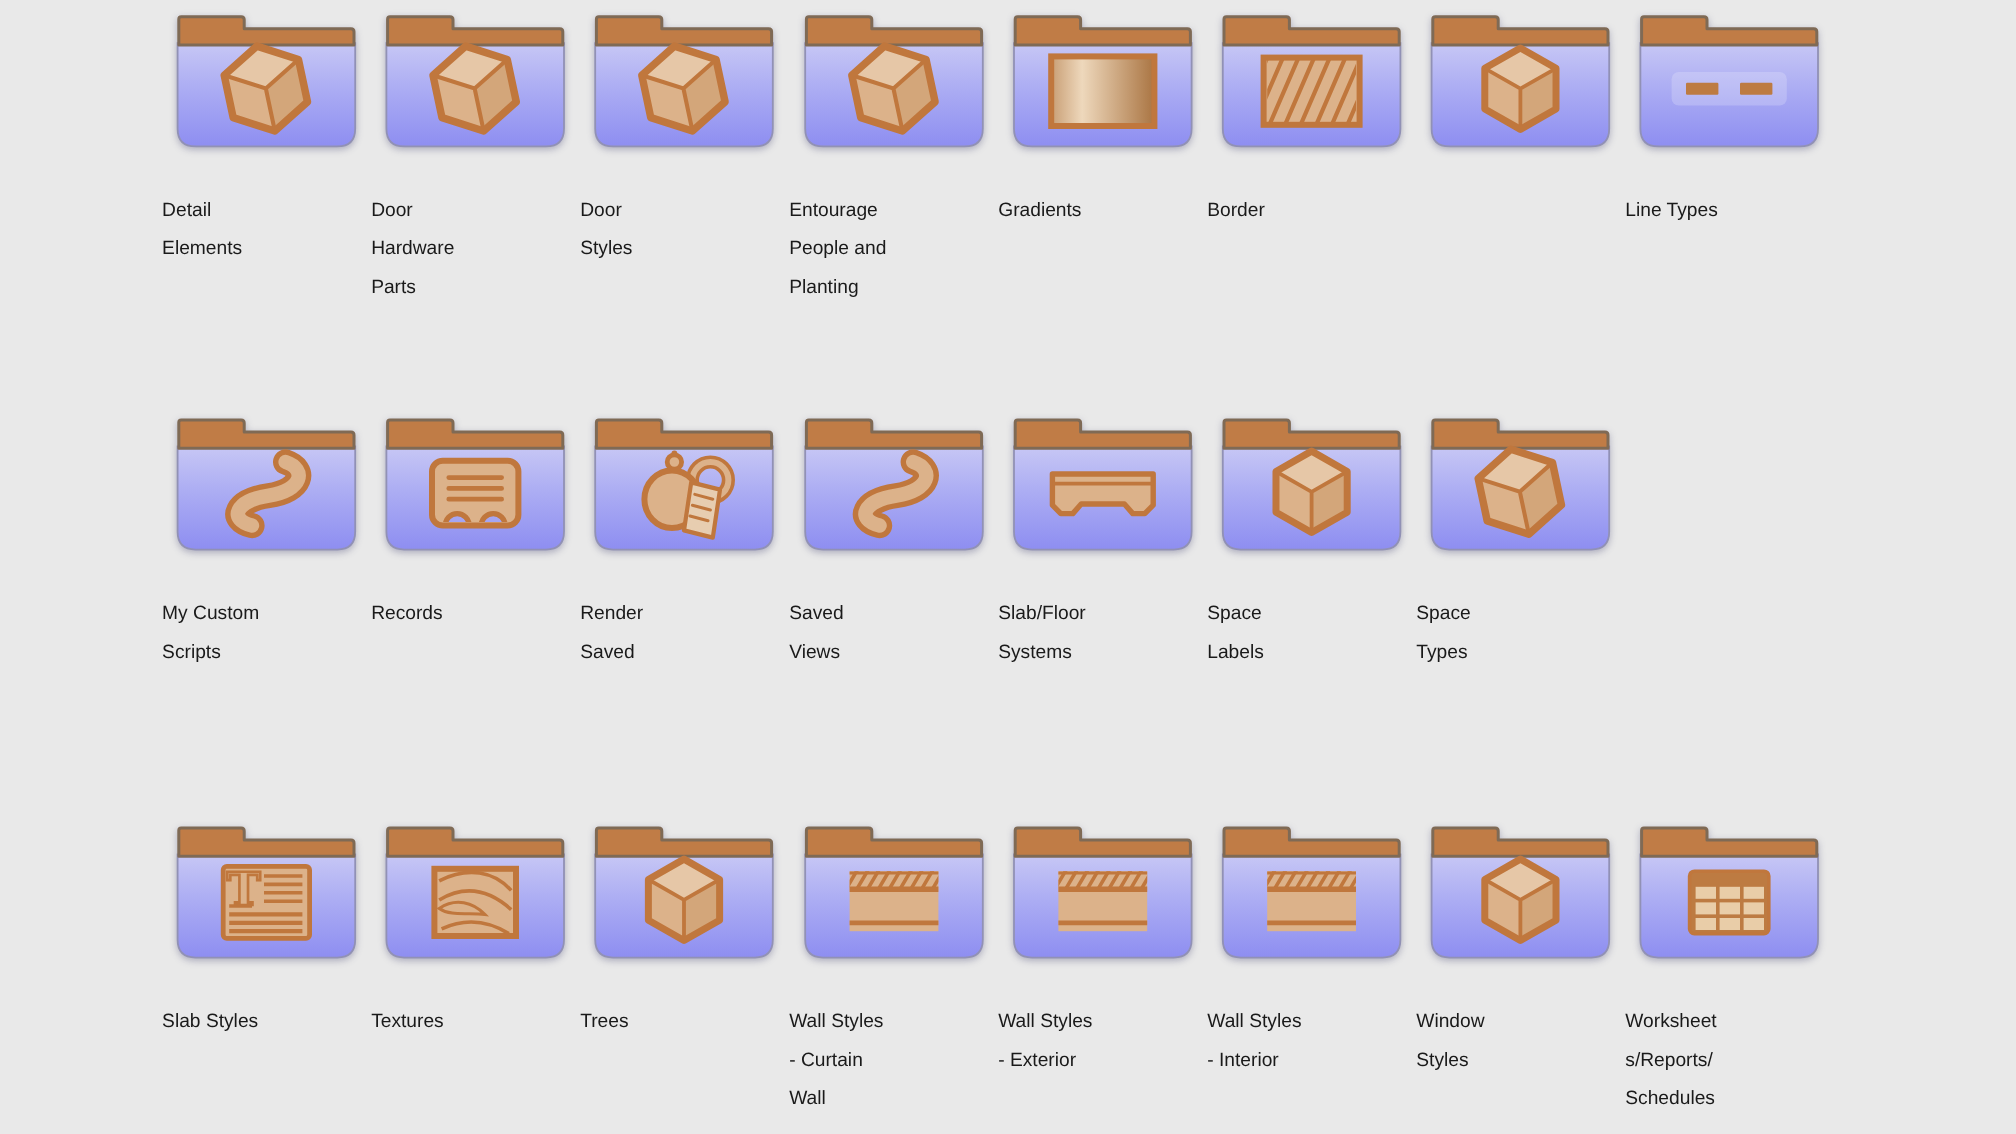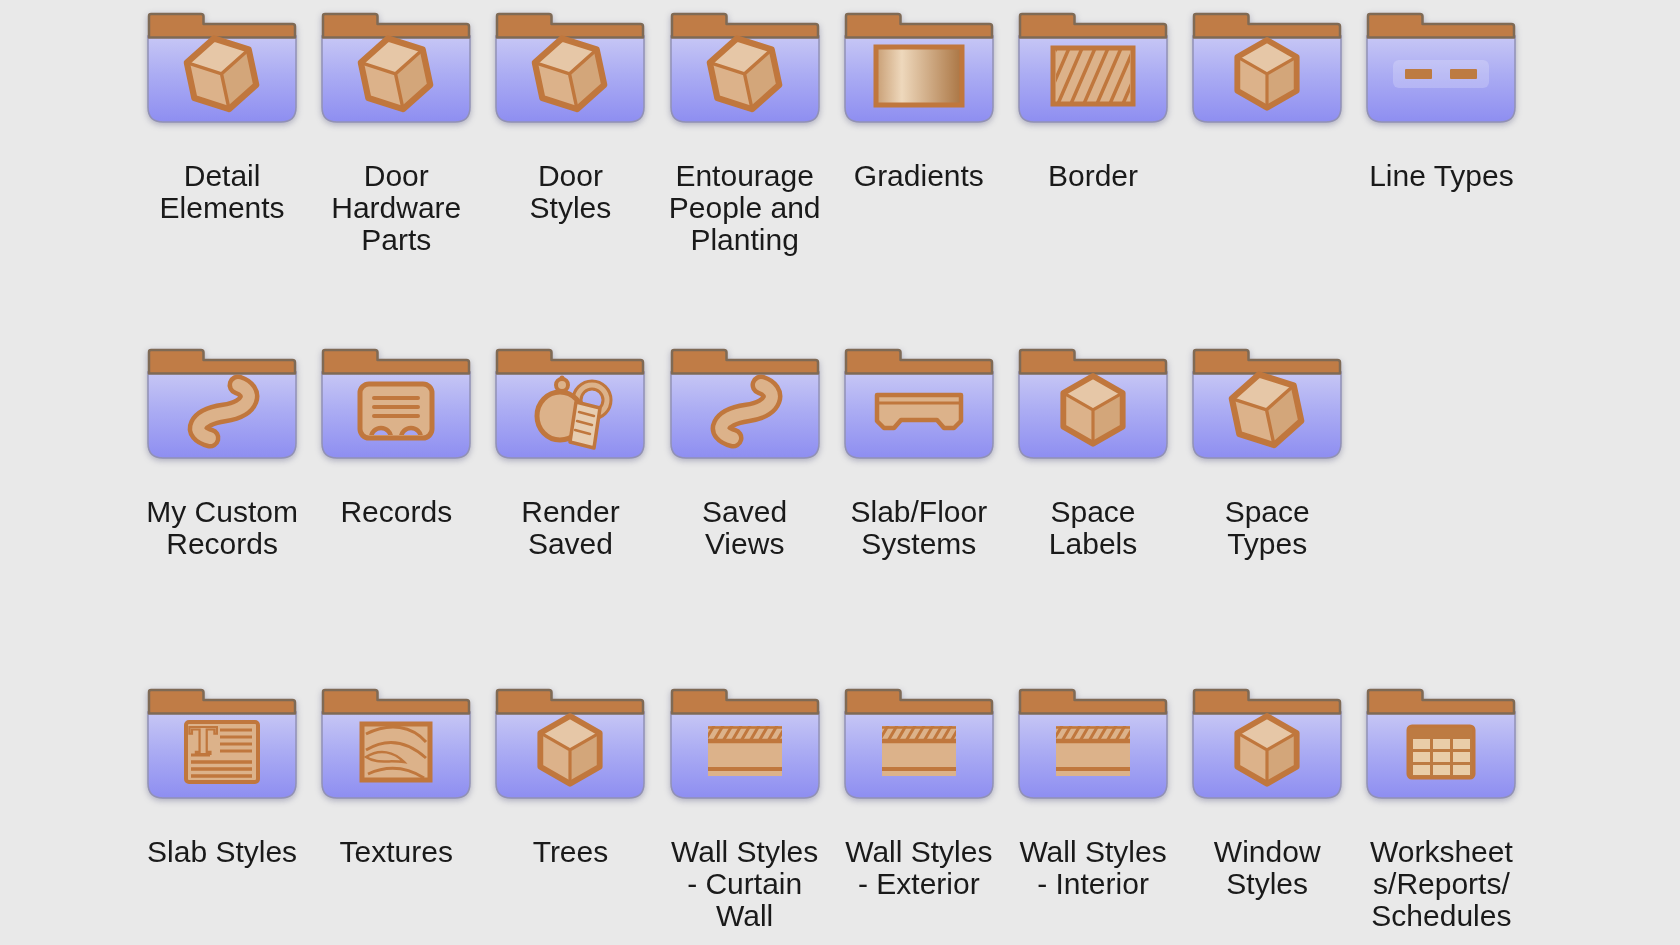--- a/index.html
+++ b/index.html
@@ -16,22 +16,22 @@
   #grid{padding:12px 0 0 135px;}
   .row{display:grid;grid-template-columns:repeat(8,174.2px);}
   .row-0{height:336px}.row-1{height:340px}
   .cell{display:flex;flex-direction:column;align-items:center;}
   .folder{
     width:152px;height:112px;flex:0 0 auto;
     filter:drop-shadow(0 2px 3px rgba(45,45,95,.32));
   }
   .label{
     margin-top:36px;width:174px;
-    font-size:30px;line-height:32px;color:var(--label);
-    text-align:center;white-space:pre-line;
+    font-size:16px;line-height:32px;color:var(--label);
+    text-align:left;white-space:pre-line;
   }
   #icon-defs{position:absolute;width:0;height:0;overflow:hidden;}
 </style>
 </head>
 <body>
 
 <svg id="icon-defs" aria-hidden="true">
   <defs>
     <linearGradient id="bodyGrad" x1="0" y1="0" x2="0" y2="1">
       <stop offset="0" stop-color="#c7c7f5"></stop>
@@ -261,21 +261,21 @@
     <div class="label">Line Types</div>
   </div>
     </div>
     <div class="row row-1">
       <div class="cell">
     <svg class="folder" viewBox="0 0 152 112">
       <use href="#folder-shape"></use>
       <use class="glyph" href="#script-scroll-icon"></use>
     </svg>
     <div class="label">My Custom
-Records</div>
+Scripts</div>
   </div>
       <div class="cell">
     <svg class="folder" viewBox="0 0 152 112">
       <use href="#folder-shape"></use>
       <use class="glyph" href="#record-card-icon"></use>
     </svg>
     <div class="label">Records</div>
   </div>
       <div class="cell">
     <svg class="folder" viewBox="0 0 152 112">

